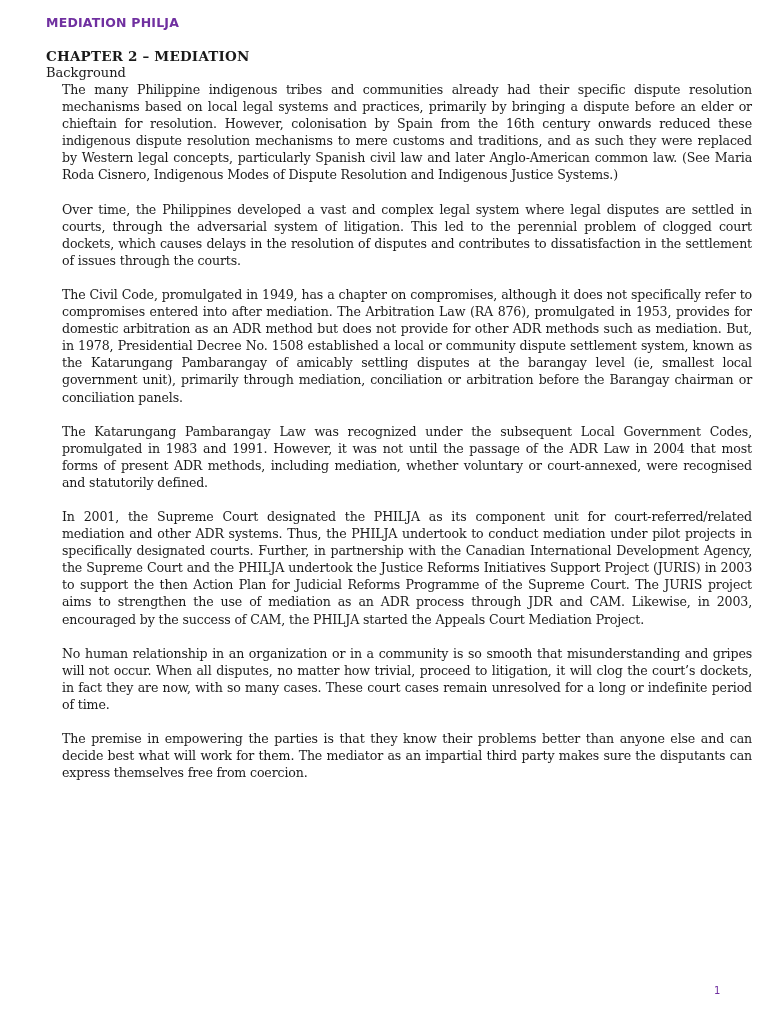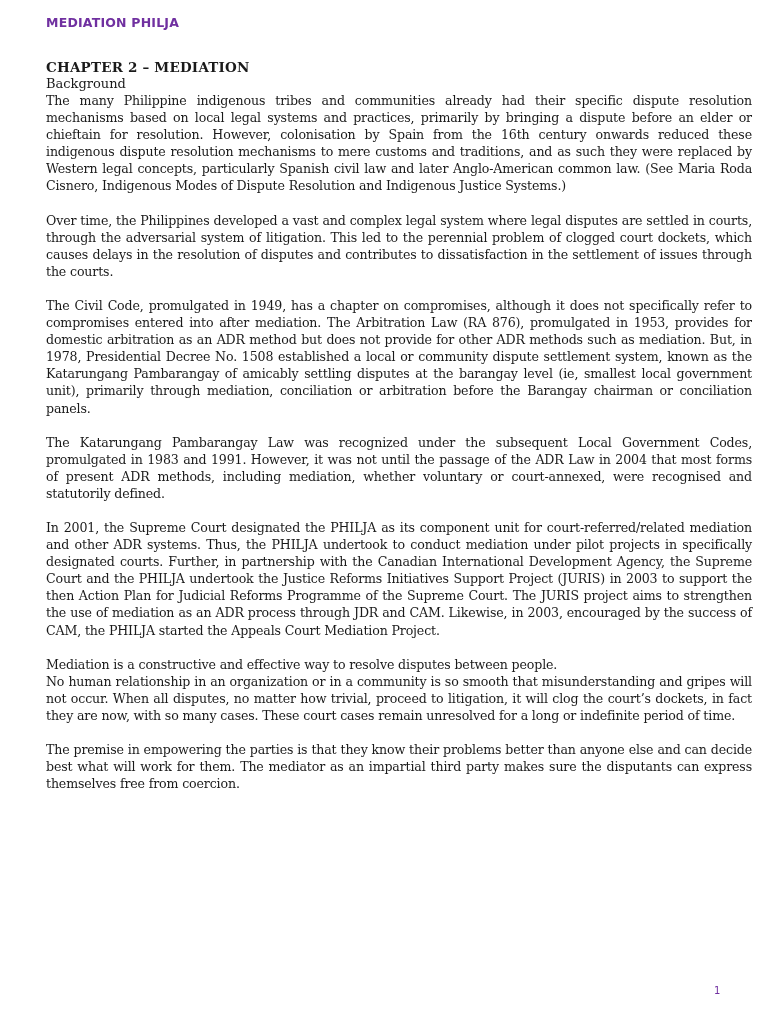--- a/index.html
+++ b/index.html
@@ -23,35 +23,35 @@
     }
     .header-line {
       font-family: "DejaVu Sans", sans-serif;
       font-weight: bold;
       color: #7030a0;
       font-size: 12.5px;
       line-height: 17px;
       letter-spacing: 0.2px;
     }
     .chapter {
-      margin-top: 28px;
+      margin-top: 17px;
       font-weight: bold;
       font-size: 13.5px;
       line-height: 16px;
       letter-spacing: 0.2px;
     }
     .subhead {
       font-size: 13px;
       line-height: 17px;
     }
     .para {
       font-size: 12.6px;
       line-height: 17.1px;
       text-align: justify;
-      margin: 0 0 17px 0;
+      margin: 0 0 17px 16px;
       letter-spacing: -0.15px;
     }
     .para.tight {
       margin-bottom: 0;
     }
     .section-head {
       font-weight: bold;
       font-size: 12.6px;
       line-height: 17px;
       letter-spacing: -0.2px;
@@ -73,18 +73,17 @@
 
   <div class="chapter">CHAPTER 2 – MEDIATION</div>
   <div class="subhead">Background</div>
 
   <p class="para">The many Philippine indigenous tribes and communities already had their specific dispute resolution mechanisms based on local legal systems and practices, primarily by bringing a dispute before an elder or chieftain for resolution. However, colonisation by Spain from the 16th century onwards reduced these indigenous dispute resolution mechanisms to mere customs and traditions, and as such they were replaced by Western legal concepts, particularly Spanish civil law and later Anglo-American common law. (See Maria Roda Cisnero, Indigenous Modes of Dispute Resolution and Indigenous Justice Systems.)</p>
   <p class="para">Over time, the Philippines developed a vast and complex legal system where legal disputes are settled in courts, through the adversarial system of litigation. This led to the perennial problem of clogged court dockets, which causes delays in the resolution of disputes and contributes to dissatisfaction in the settlement of issues through the courts.</p>
   <p class="para">The Civil Code, promulgated in 1949, has a chapter on compromises, although it does not specifically refer to compromises entered into after mediation. The Arbitration Law (RA 876), promulgated in 1953, provides for domestic arbitration as an ADR method but does not provide for other ADR methods such as mediation. But, in 1978, Presidential Decree No. 1508 established a local or community dispute settlement system, known as the Katarungang Pambarangay of amicably settling disputes at the barangay level (ie, smallest local government unit), primarily through mediation, conciliation or arbitration before the Barangay chairman or conciliation panels.</p>
   <p class="para">The Katarungang Pambarangay Law was recognized under the subsequent Local Government Codes, promulgated in 1983 and 1991. However, it was not until the passage of the ADR Law in 2004 that most forms of present ADR methods, including mediation, whether voluntary or court-annexed, were recognised and statutorily defined.</p>
   <p class="para">In 2001, the Supreme Court designated the PHILJA as its component unit for court-referred/related mediation and other ADR systems. Thus, the PHILJA undertook to conduct mediation under pilot projects in specifically designated courts. Further, in partnership with the Canadian International Development Agency, the Supreme Court and the PHILJA undertook the Justice Reforms Initiatives Support Project (JURIS) in 2003 to support the then Action Plan for Judicial Reforms Programme of the Supreme Court. The JURIS project aims to strengthen the use of mediation as an ADR process through JDR and CAM. Likewise, in 2003, encouraged by the success of CAM, the PHILJA started the Appeals Court Mediation Project.</p>
 
-  <p class="para tight">Mediation is a constructive and effective way to resolve disputes between people.</p>
   <p class="para">No human relationship in an organization or in a community is so smooth that misunderstanding and gripes will not occur. When all disputes, no matter how trivial, proceed to litigation, it will clog the court’s dockets, in fact they are now, with so many cases. These court cases remain unresolved for a long or indefinite period of time.</p>
   <p class="para">The premise in empowering the parties is that they know their problems better than anyone else and can decide best what will work for them. The mediator as an impartial third party makes sure the disputants can express themselves free from coercion.</p>
 </div>
 
 <div class="page-number">1</div>
 
 </body></html>

